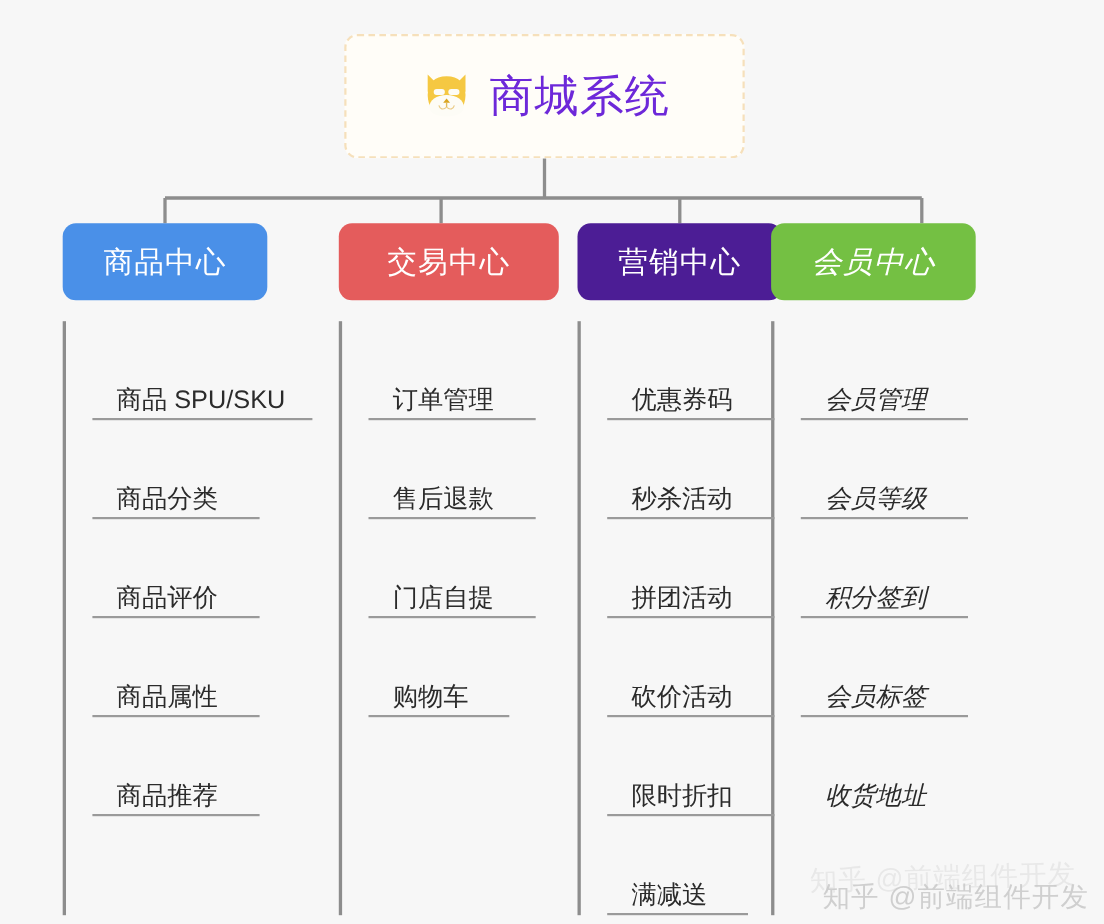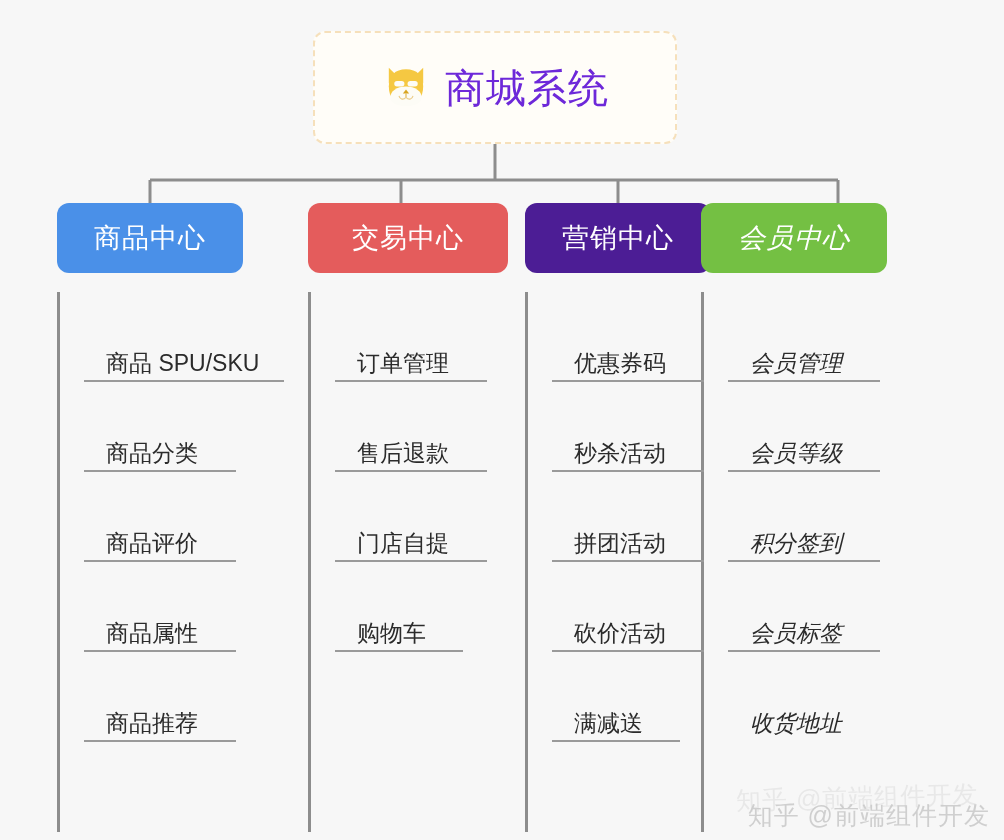--- a/index.html
+++ b/index.html
@@ -248,20 +248,24 @@
           </div>
           <div class="leaf">
             <span class="leaf-label">拼团活动</span>
             <div class="leaf-rule" style="width: 152px;"></div>
           </div>
           <div class="leaf">
             <span class="leaf-label">砍价活动</span>
             <div class="leaf-rule" style="width: 152px;"></div>
           </div>
           <div class="leaf">
+            <span class="leaf-label">限时折扣</span>
+            <div class="leaf-rule" style="width: 152px;"></div>
+          </div>
+          <div class="leaf">
             <span class="leaf-label">满减送</span>
             <div class="leaf-rule" style="width: 128px;"></div>
           </div>
         </div>
       </div>
       <div class="branch" style="left: 701px; width: 186px; font-style: italic;">
         <div class="branch-head" style="background: rgb(116, 192, 67); width: 186px;">
           <span>会员中心</span>
         </div>
         <div class="branch-items">

